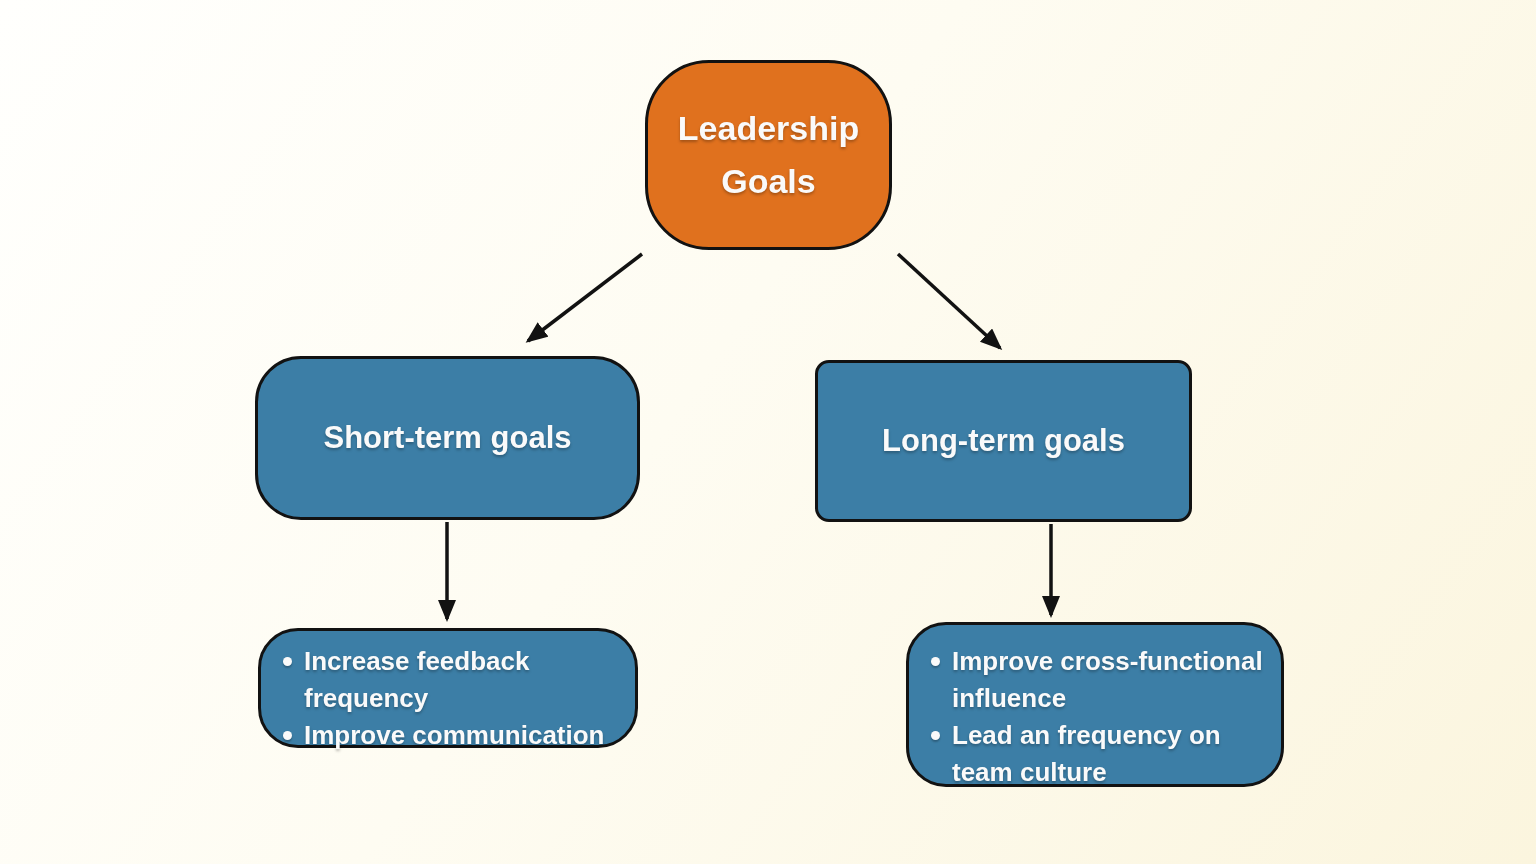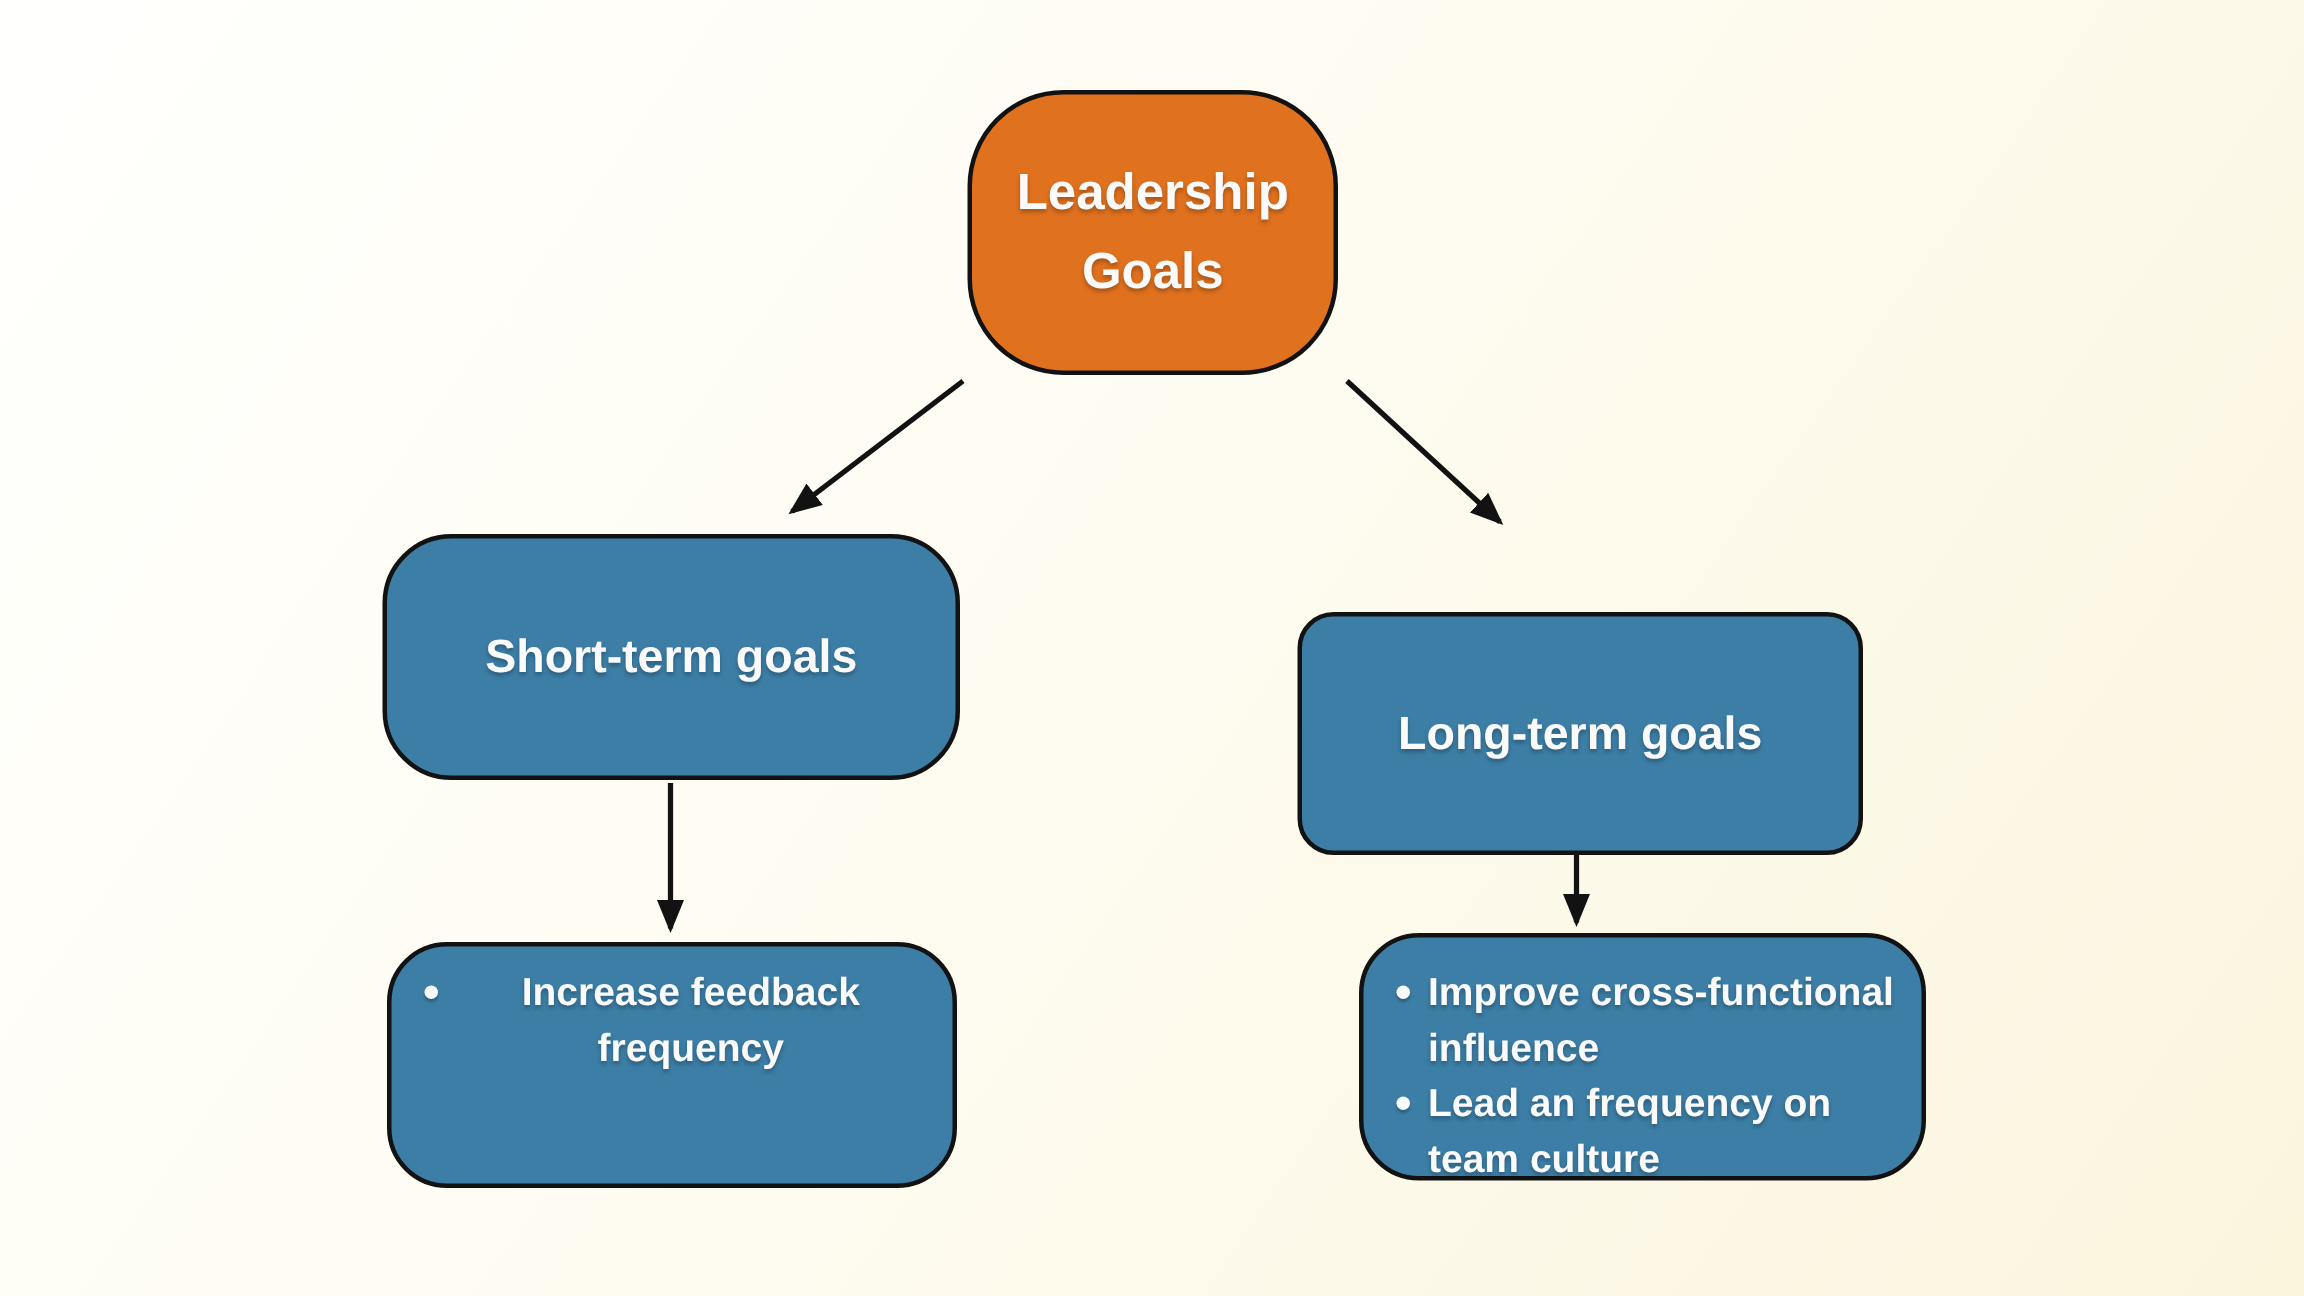--- a/index.html
+++ b/index.html
@@ -44,39 +44,37 @@
   .node-branch {
     background: var(--branch-fill);
     font-size: 31px;
   }
   .node-branch-short {
     left: 255px; top: 356px;
     width: 385px; height: 164px;
     border-radius: 46px;
   }
   .node-branch-long {
-    left: 865px; top: 360px;
+    left: 815px; top: 360px;
     width: 377px; height: 162px;
-    border-radius: 24px;
-    margin-top: 48px;
+    border-radius: 14px;
   }
   .node-list {
     background: var(--branch-fill);
     font-size: 26px;
     align-items: flex-start;
     justify-content: flex-start;
     text-align: left;
     line-height: 37px;
   }
   .node-list-short {
     left: 258px; top: 628px;
-    width: 380px; height: 164px;
+    width: 380px; height: 120px;
     border-radius: 40px;
     padding: 12px 18px 20px 22px;
-    text-align: center;
   }
   .node-list-long {
     left: 862px; top: 622px;
     width: 378px; height: 165px;
     border-radius: 40px;
     padding: 18px 14px 10px 22px;
     margin-left: 44px;
   }
   .bullet-list {
     list-style: none;
@@ -125,20 +123,24 @@
   <div class="node node-branch node-branch-long">
     <span>Long-term goals</span>
   </div>
 
   <div class="node node-list node-list-short">
     <ul class="bullet-list">
       <li>
         <span class="dot"></span>
         <span>Increase feedback frequency</span>
       </li>
+      <li>
+        <span class="dot"></span>
+        <span>Improve communication</span>
+      </li>
     </ul>
   </div>
 
   <div class="node node-list node-list-long">
     <ul class="bullet-list">
       <li>
         <span class="dot"></span>
         <span>Improve cross-functional influence</span>
       </li>
       <li>

